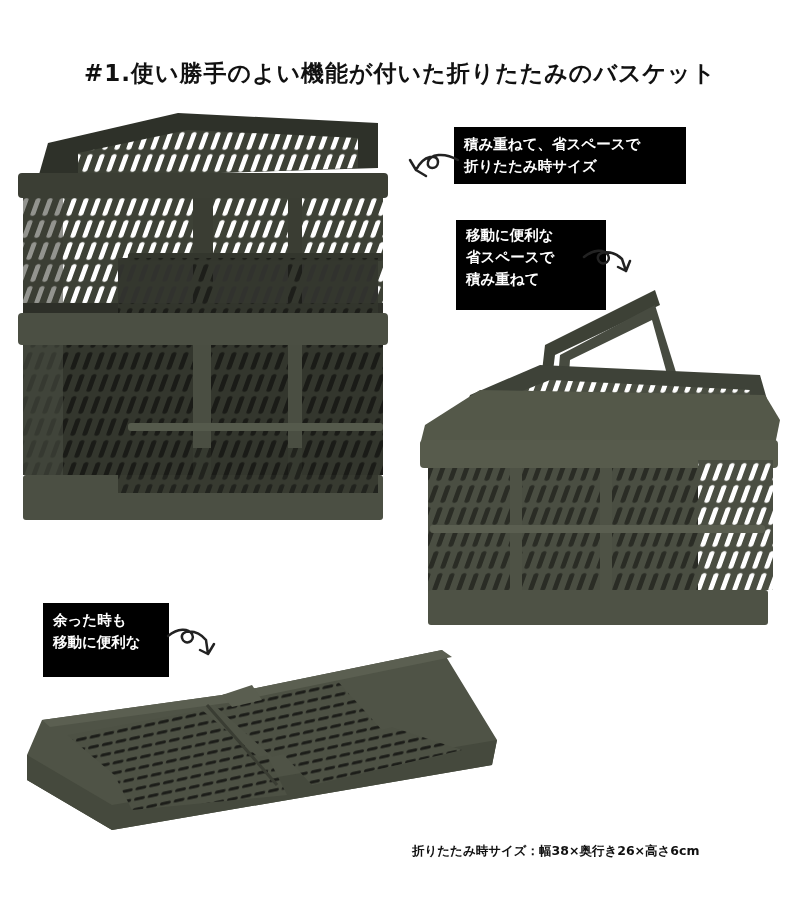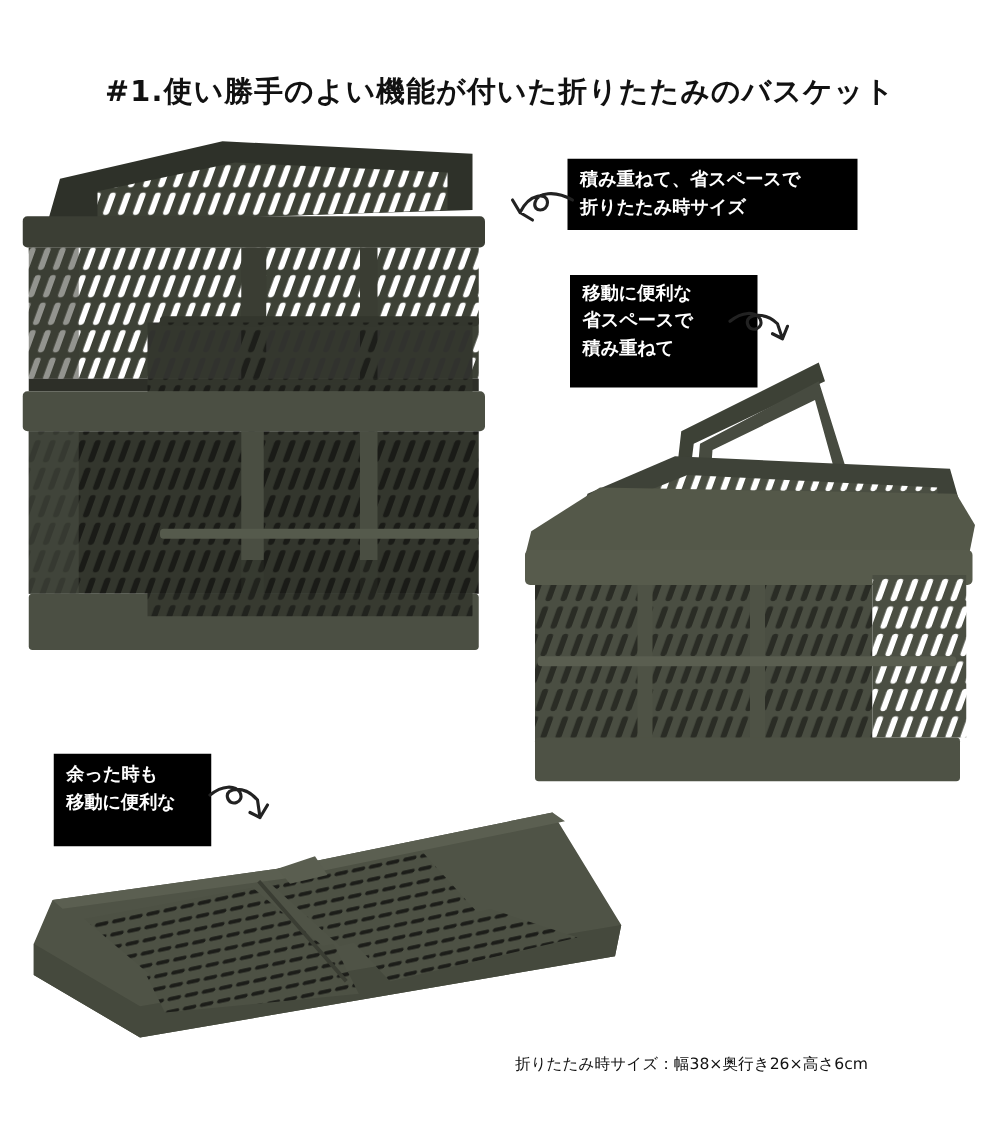--- a/index.html
+++ b/index.html
@@ -1,21 +1,21 @@
 <!DOCTYPE html>
 <html><head>
   <meta charset="utf-8">
   <style>
     html, body { margin: 0; padding: 0; background: #ffffff; }
     body { width: 800px; height: 900px; position: relative; overflow: hidden; font-family: "DejaVu Sans", sans-serif; }
     .title { position: absolute; left: 0; top: 30px; width: 800px; text-align: center; font-size: 23px; font-weight: bold; color: #111; letter-spacing: 1px; margin-top: 28px; }
     .label { position: absolute; background: #000; color: #fff; font-weight: bold; font-size: 14.5px; line-height: 24px; text-align: left; padding: 6px 10px; box-sizing: border-box; }
     .label span { display: block; }
     .arrow { position: absolute; }
-    .footnote { position: absolute; left: 412px; top: 843px; font-size: 12.5px; color: #111; font-weight: normal; }
+    .footnote { position: absolute; left: 412px; top: 843px; font-size: 12.5px; color: #111; font-weight: bold; }
     svg.basket { position: absolute; }
   </style>
 </head>
 <body>
 
 <div class="title">#1.使い勝手のよい機能が付いた折りたたみのバスケット</div>
 
 <svg class="basket" style="left:18px;top:108px" width="370" height="420" viewBox="0 0 370 420">
   <defs>
     <pattern id="slots" width="12" height="22" patternUnits="userSpaceOnUse" patternTransform="skewX(-20)">

